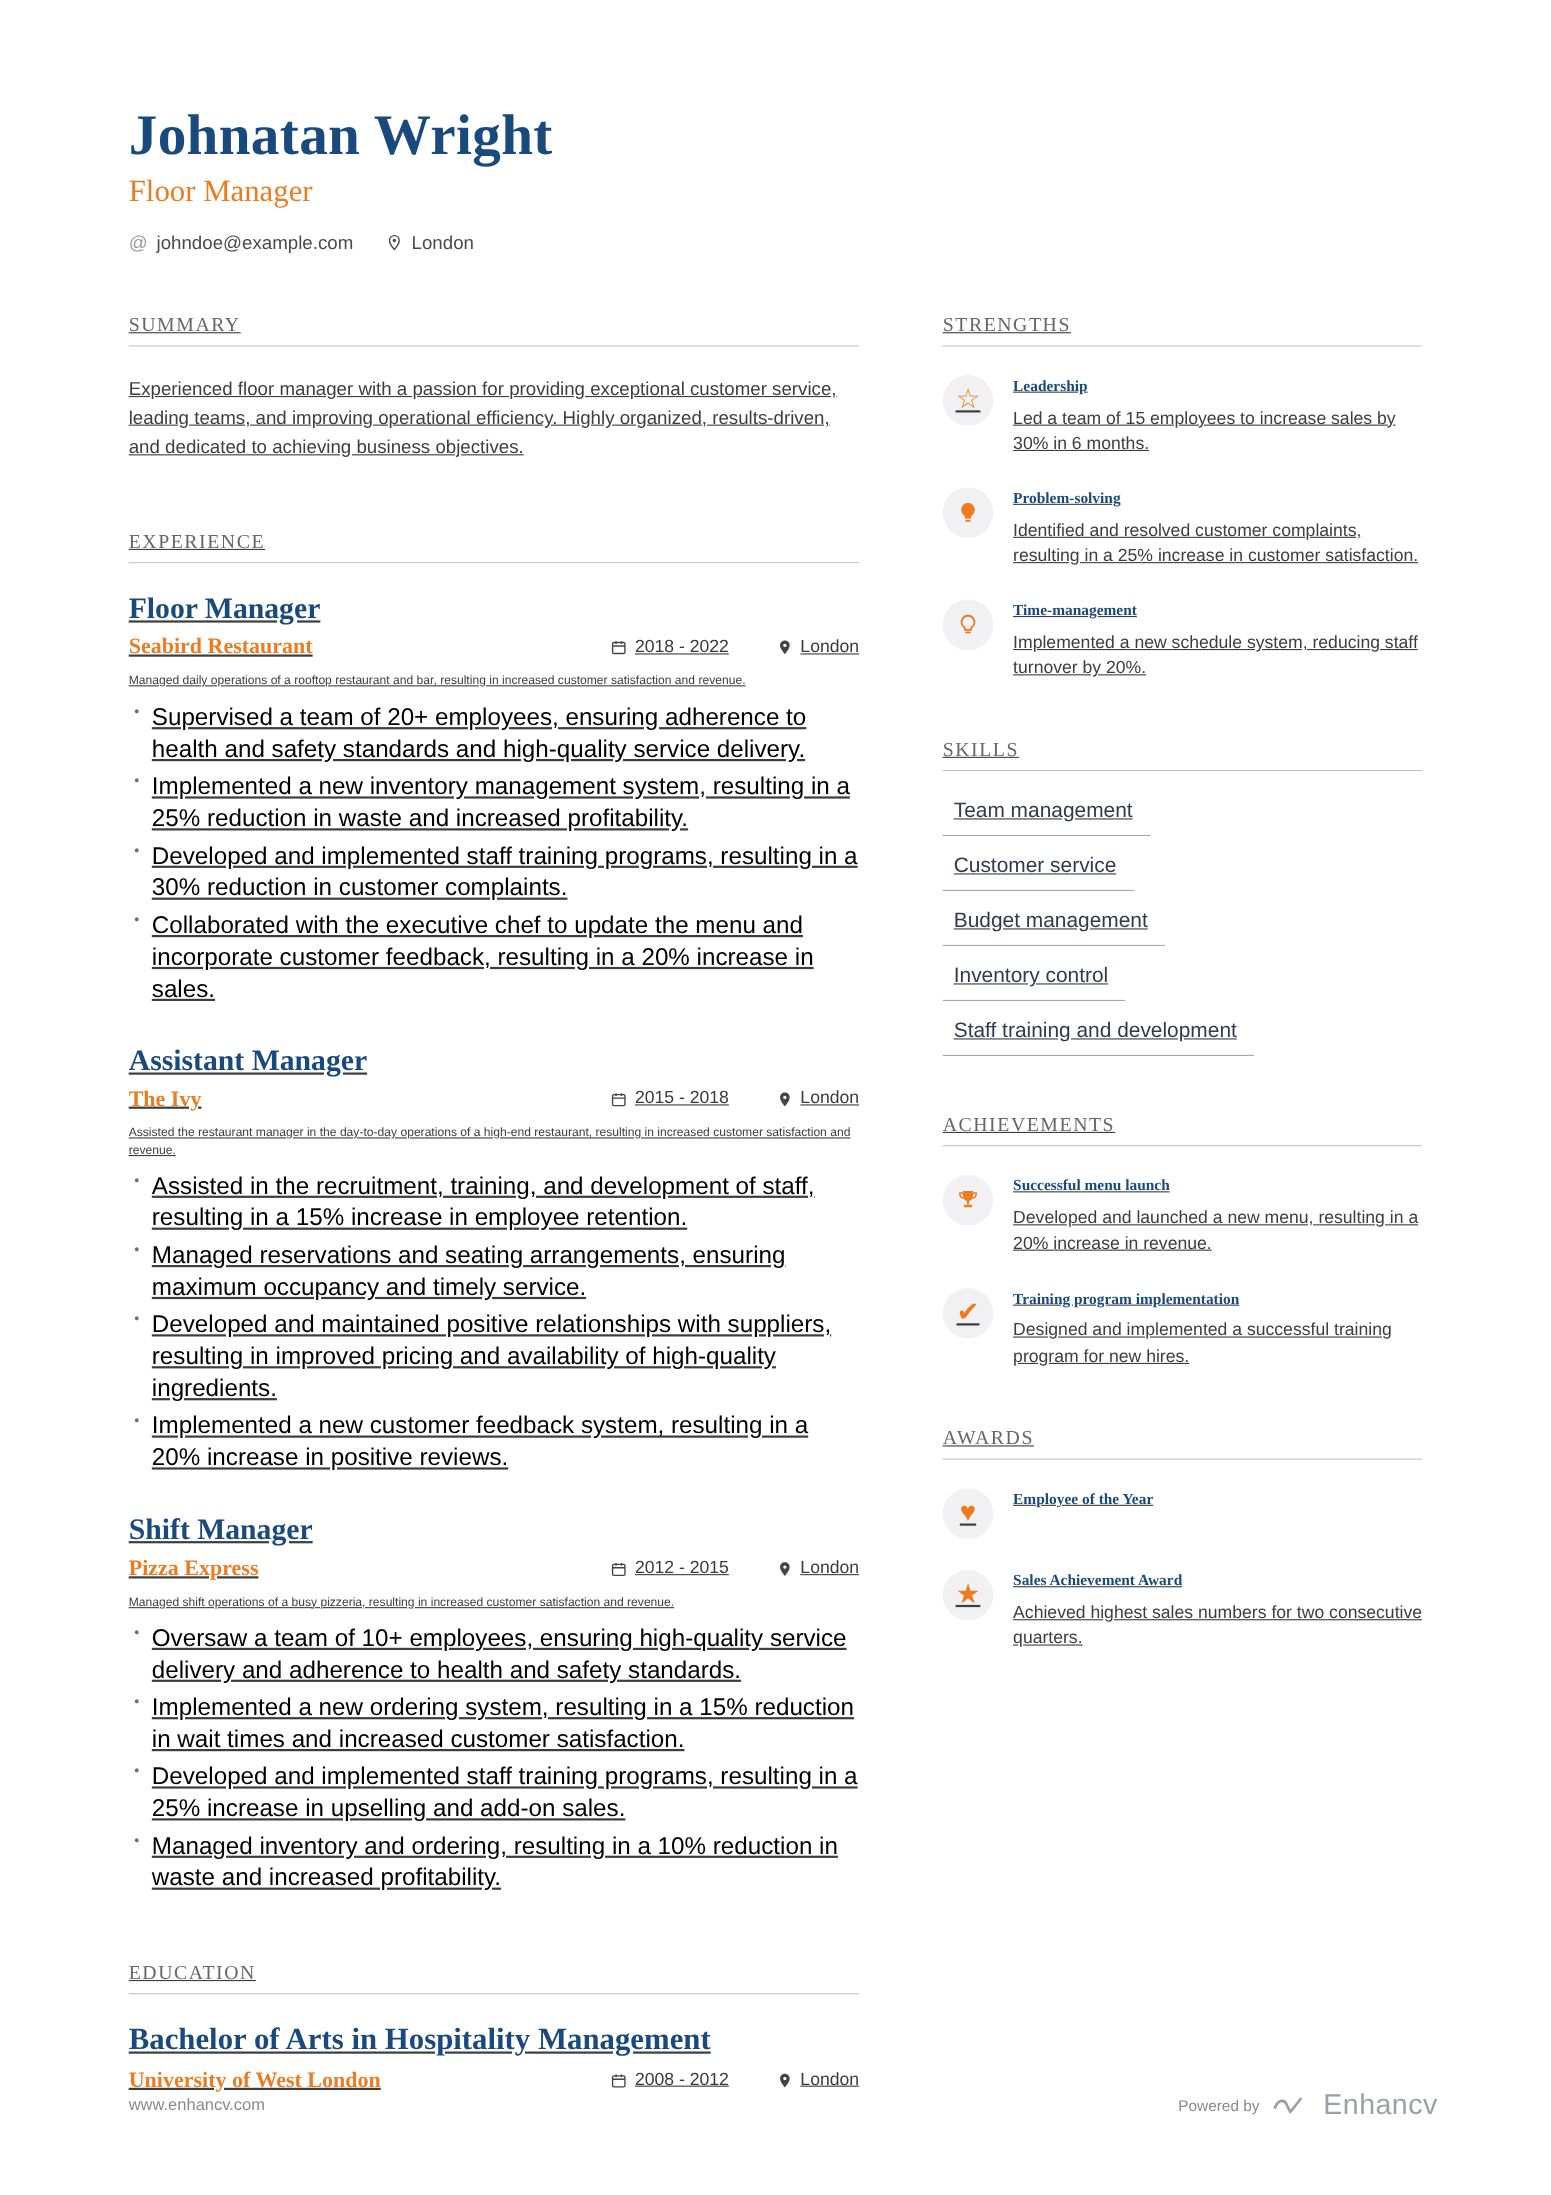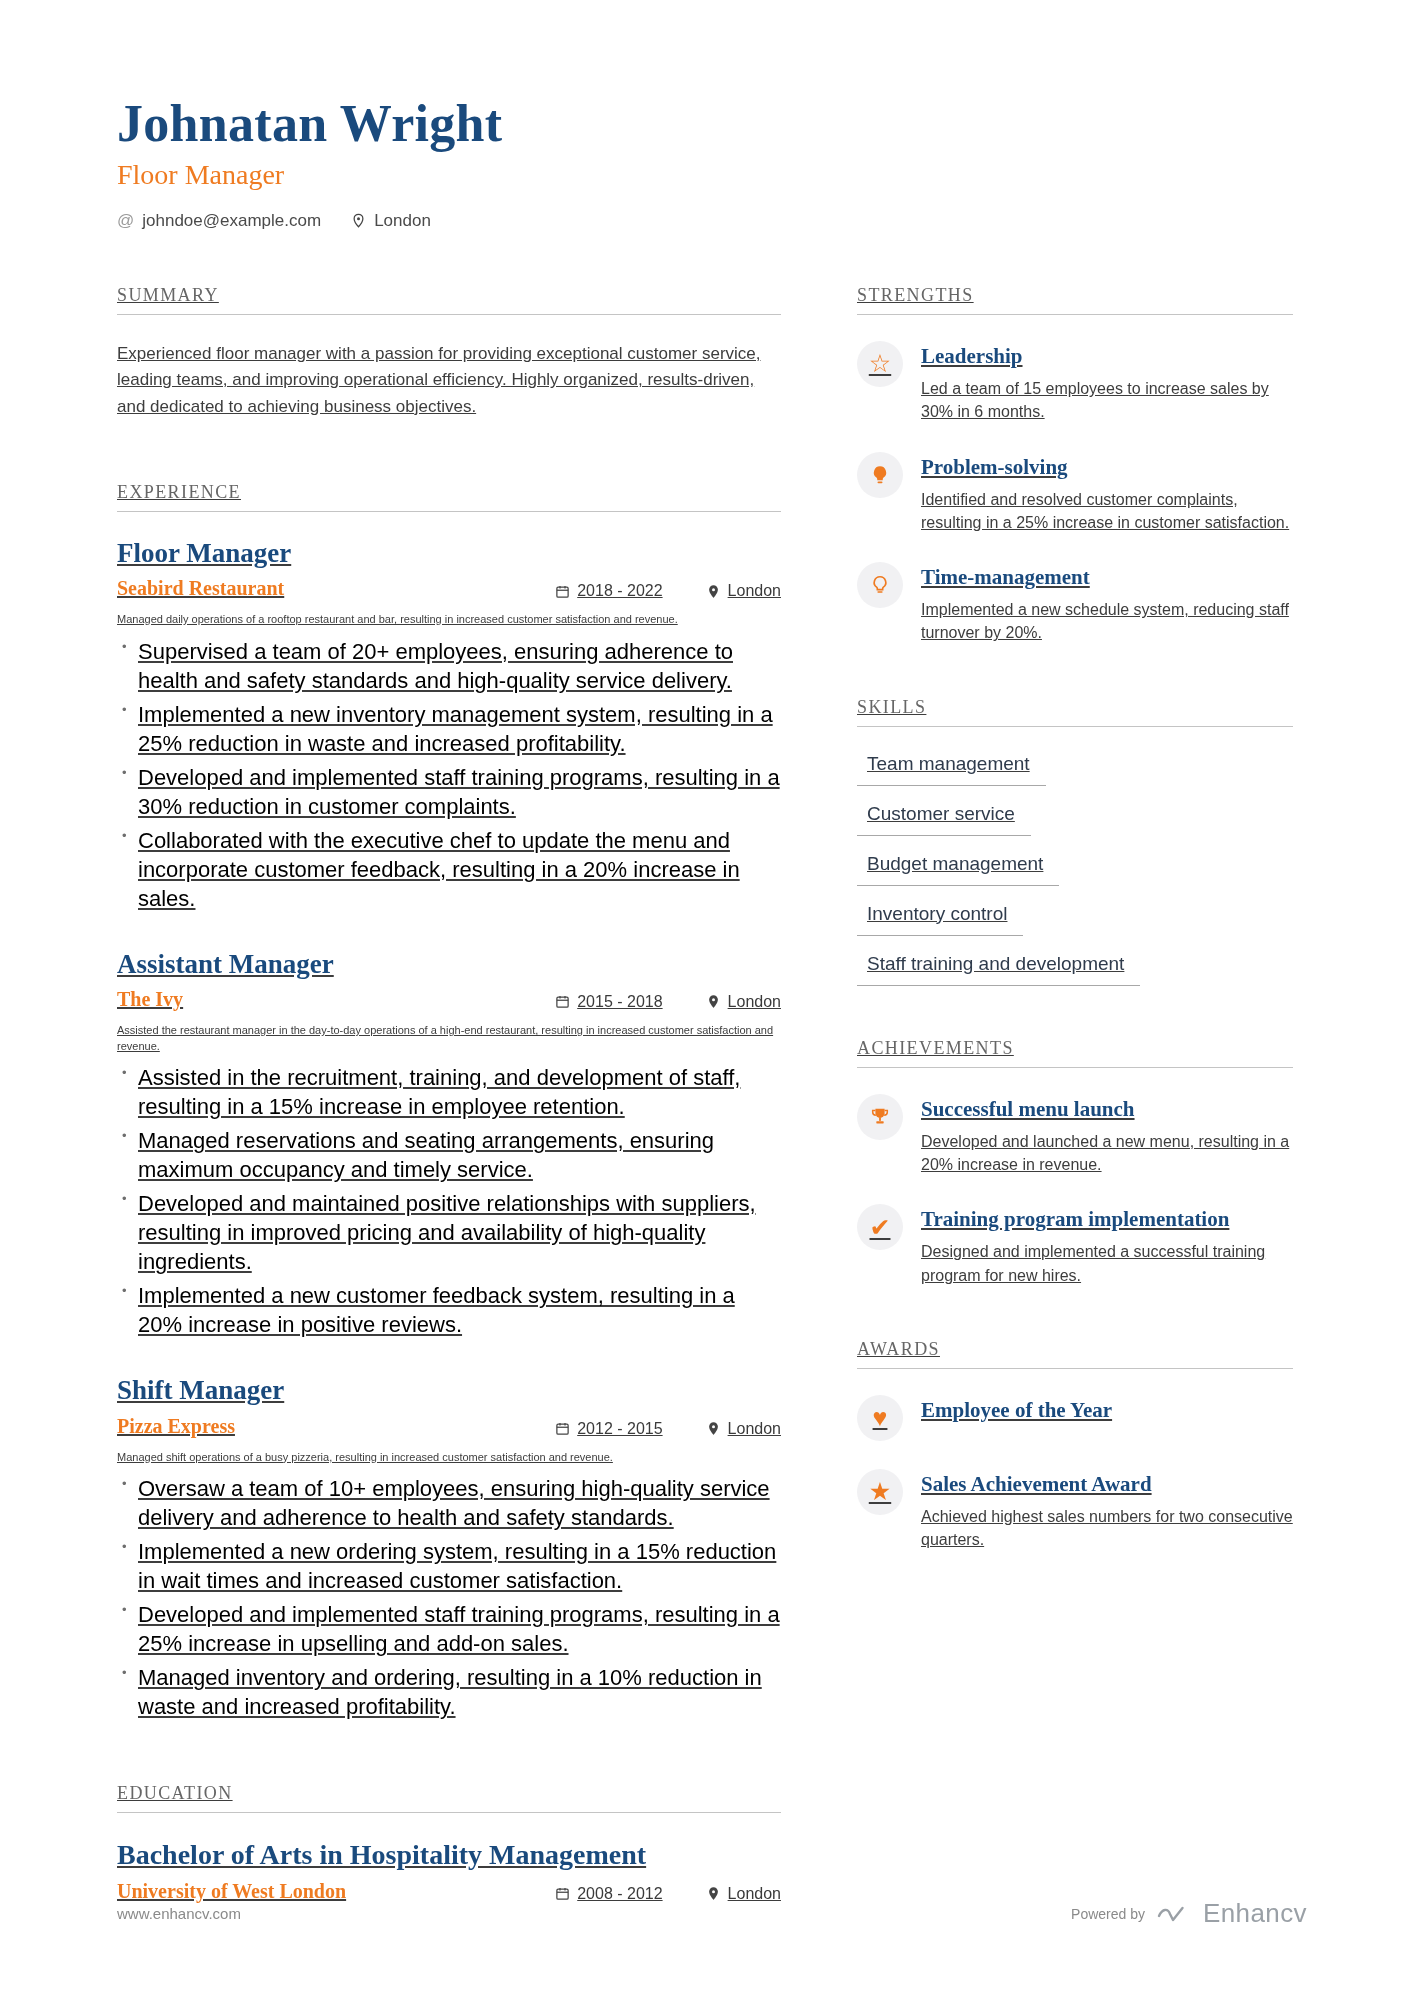--- a/index.html
+++ b/index.html
@@ -41,21 +41,21 @@
   }
   .summary-text { margin:0; font-size:17px; line-height:1.55; color:#3d3d3d; }
   
   .job { margin-bottom:36px; }
   .job:last-child { margin-bottom:0; }
   .job h3, .degree {
     font-family:"Liberation Serif", serif;
     font-size:27px; font-weight:700; color:#1a4a7d; margin:0; line-height:1.15;
   }
   .degree { font-size:28px; }
-  .job-meta-row { display:flex; justify-content:space-between; align-items:flex-end; margin-top:8px; }
+  .job-meta-row { display:flex; justify-content:space-between; align-items:center; margin-top:8px; }
   .company {
     font-family:"Liberation Serif", serif;
     font-size:20px; color:#ef7b21; font-weight:700;
   }
   .meta { display:flex; gap:43px; font-size:16px; color:#3a3a3a; white-space:nowrap; }
   .meta-item { display:flex; align-items:center; gap:7px; }
   .meta-item svg { flex:0 0 auto; }
   .job-desc { margin:12px 0 9px 0; font-size:11px; line-height:1.42; color:#3d3d3d; }
   ul.bullets { list-style:none; margin:0; padding:0; }
   ul.bullets li {
@@ -69,21 +69,21 @@
   
   .r-item { display:flex; gap:18px; margin-bottom:28px; }
   .r-item:last-child { margin-bottom:0; }
   .icon-circle {
     flex:0 0 46px; width:46px; height:46px; border-radius:50%;
     background:#f1f1f3; display:flex; align-items:center; justify-content:center;
     color:#ef7b21; font-size:25px; line-height:1;
   }
   .r-body h4 {
     font-family:"Liberation Serif", serif;
-    font-size:21px; font-weight:700; color:#1a4a7d;
+    font-size:14px; font-weight:700; color:#1a4a7d;
     margin:3px 0 8px 0; line-height:1.2;
   }
   .r-body p { margin:0; font-size:16px; line-height:1.45; color:#3d3d3d; }
   
   .skill {
     width:max-content; max-width:100%;
     font-size:19px; color:#2f3b4c;
     padding:0 16px 10px 10px; margin-bottom:17px;
     border-bottom:1px solid #a8a8a8;
   }

